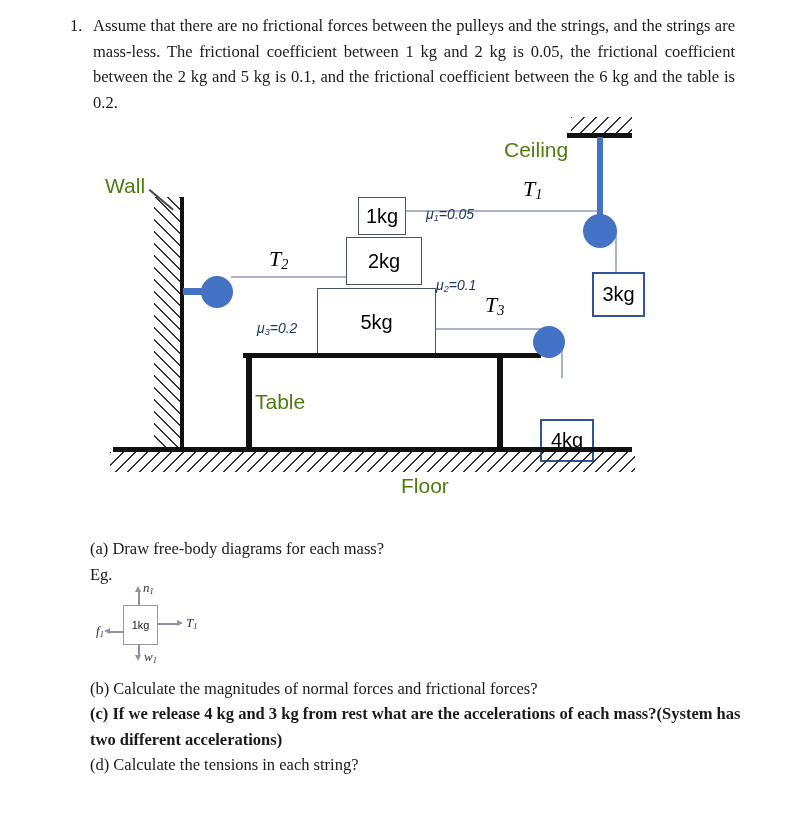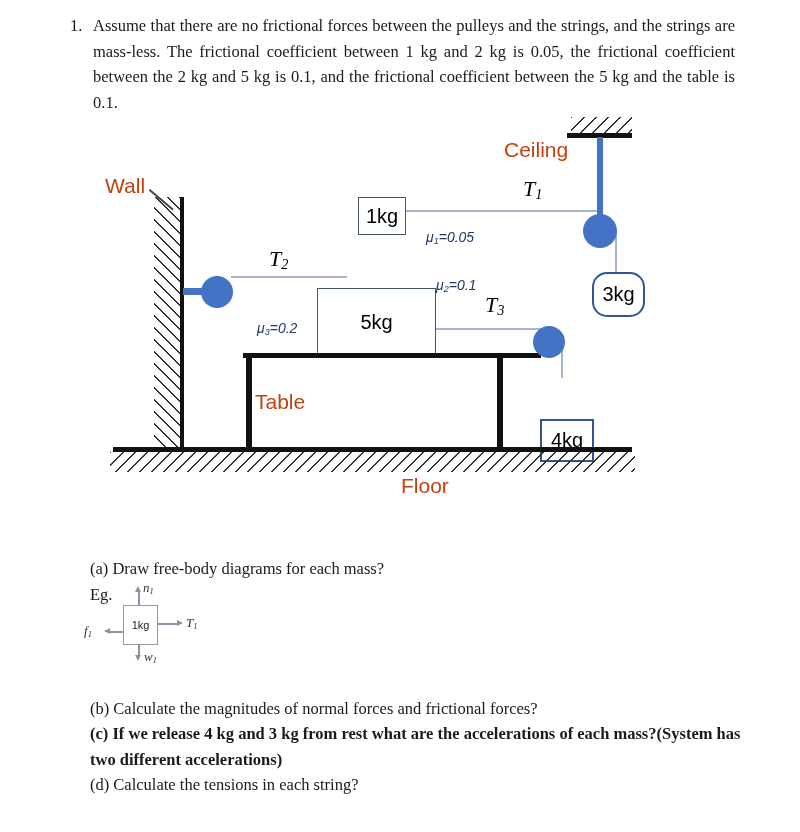--- a/index.html
+++ b/index.html
@@ -7,58 +7,58 @@
   .page{position:relative;width:800px;height:832px;background:#ffffff;overflow:hidden;
         font-family:"Liberation Serif",serif;color:#1a1a1a;}
 
   
   .problem{position:absolute;left:70px;top:13px;width:665px;display:flex;
            font-size:16.5px;line-height:25.6px;}
   .prob-num{width:23px;flex:none;}
   .prob-text{flex:1;text-align:justify;}
 
   
-  .scene-label{position:absolute;font-family:"Liberation Sans",sans-serif;font-size:21px;color:#c2410c;}
+  .scene-label{position:absolute;font-family:"Liberation Sans",sans-serif;font-size:21px;color:#4d7c0f;}
   .block{position:absolute;display:flex;align-items:center;justify-content:center;
          font-family:"Liberation Sans",sans-serif;font-size:20px;color:#000;background:#fff;}
   .stack-block{border:1.6px solid #44546A;}
   .hang-block{border:2px solid #2F5597;}
   .line{position:absolute;background:#111;}
   .string{position:absolute;background:#A7B4CC;}
   .blue{position:absolute;background:#4472C4;}
   .pulley{position:absolute;border-radius:50%;background:#4472C4;}
   .hatch-wall{position:absolute;background-image:repeating-linear-gradient(45deg,#333 0,#333 1.4px,transparent 1.4px,transparent 8.5px);}
   .hatch-floor{position:absolute;background-image:repeating-linear-gradient(135deg,#333 0,#333 1.4px,transparent 1.4px,transparent 8.5px);}
   .tension{position:absolute;font-family:"Liberation Serif",serif;font-style:italic;font-size:22px;color:#000;}
   .mu{position:absolute;font-family:"Liberation Sans",sans-serif;font-style:italic;font-size:14px;color:#1F3864;}
   .sub{font-size:0.65em;vertical-align:-0.22em;font-style:inherit;}
   .pointer{position:absolute;background:#444;transform-origin:0 0;}
 
   
-  .q{position:absolute;font-size:16.5px;line-height:25.6px;color:#1a1a1a;margin-top:20px;}
+  .q{position:absolute;font-size:16.5px;line-height:25.6px;color:#1a1a1a;}
 
   
   .fbd-box{position:absolute;border:1px solid #999;display:flex;align-items:center;justify-content:center;
            font-family:"Liberation Sans",sans-serif;font-size:11px;color:#222;background:#fff;}
   .fbd-label{position:absolute;font-family:"Liberation Serif",serif;font-style:italic;font-size:13px;color:#333;}
   .fbd-line{position:absolute;background:#8a93a8;}
   .ah{position:absolute;width:0;height:0;}
   .ah-up{border-left:3.5px solid transparent;border-right:3.5px solid transparent;border-bottom:6px solid #8a93a8;}
   .ah-down{border-left:3.5px solid transparent;border-right:3.5px solid transparent;border-top:6px solid #8a93a8;}
   .ah-right{border-top:3.5px solid transparent;border-bottom:3.5px solid transparent;border-left:6px solid #8a93a8;}
   .ah-left{border-top:3.5px solid transparent;border-bottom:3.5px solid transparent;border-right:6px solid #8a93a8;}
 </style>
 </head>
 <body>
 
 <div class="page">
 
   <div class="problem">
     <span class="prob-num">1.</span>
-    <div class="prob-text">Assume that there are no frictional forces between the pulleys and the strings, and the strings are mass-less.  The frictional coefficient between 1 kg and 2 kg is 0.05, the frictional coefficient between the 2 kg and 5 kg is 0.1, and the frictional coefficient between the 5 kg and the table is 0.1.</div>
+    <div class="prob-text">Assume that there are no frictional forces between the pulleys and the strings, and the strings are mass-less.  The frictional coefficient between 1 kg and 2 kg is 0.05, the frictional coefficient between the 2 kg and 5 kg is 0.1, and the frictional coefficient between the 6 kg and the table is 0.2.</div>
   </div>
 
   <div style="position:absolute;inset:0;">
 
     <div class="hatch-floor" style="left:571px;top:117px;width:61px;height:17px;"></div>
     <div class="line" style="left:567px;top:133px;width:65px;height:5px;"></div>
     <div class="scene-label" style="left:504px;top:138px;">Ceiling</div>
 
     <div class="scene-label" style="left:105px;top:174px;">Wall</div>
     <div class="pointer" style="left:150px;top:189px;width:31px;height:1.5px;transform:rotate(40deg);"></div>
@@ -79,45 +79,48 @@
 
     <div class="blue" style="left:183px;top:288px;width:23px;height:7px;"></div>
     <div class="pulley" style="left:201px;top:276px;width:32px;height:32px;"></div>
     <div class="tension" style="left:269px;top:246px;">
       <span>T</span><span class="sub">2</span>
     </div>
 
     <div class="block stack-block" style="left:358px;top:197px;width:46px;height:36px;">
       <span>1kg</span>
     </div>
+    <div class="block stack-block" style="left:346px;top:237px;width:74px;height:46px;">
+      <span>2kg</span>
+    </div>
     <div class="block stack-block" style="left:317px;top:288px;width:117px;height:66px;">
       <span>5kg</span>
     </div>
 
-    <div class="mu" style="left:426px;top:229px;">
+    <div class="mu" style="left:426px;top:206px;">
       <span>μ</span><span class="sub">1</span><span>=0.05</span>
     </div>
     <div class="mu" style="left:436px;top:277px;">
       <span>μ</span><span class="sub">2</span><span>=0.1</span>
     </div>
     <div class="mu" style="left:257px;top:320px;">
       <span>μ</span><span class="sub">3</span><span>=0.2</span>
     </div>
 
     <div class="tension" style="left:485px;top:292px;">
       <span>T</span><span class="sub">3</span>
     </div>
 
     <div class="line" style="left:243px;top:353px;width:298px;height:5px;"></div>
     <div class="line" style="left:246px;top:357px;width:6px;height:92px;"></div>
     <div class="line" style="left:497px;top:357px;width:6px;height:92px;"></div>
     <div class="scene-label" style="left:255px;top:390px;">Table</div>
 
     <div class="pulley" style="left:533px;top:326px;width:32px;height:32px;"></div>
-    <div class="block hang-block" style="left:592px;top:272px;width:49px;height:41px;border-radius:15px;">
+    <div class="block hang-block" style="left:592px;top:272px;width:49px;height:41px;">
       <span>3kg</span>
     </div>
     <div class="block hang-block" style="left:540px;top:377px;width:50px;height:39px;margin-top:42px;">
       <span>4kg</span>
     </div>
 
     <div class="line" style="left:113px;top:447px;width:519px;height:5px;"></div>
     <div class="hatch-floor" style="left:110px;top:452px;width:525px;height:20px;"></div>
     <div class="scene-label" style="left:401px;top:474px;text-align:center;">Floor</div>
   </div>
@@ -135,21 +138,21 @@
     <div class="fbd-box" style="left:123px;top:605px;width:33px;height:38px;">
       <span>1kg</span>
     </div>
 
     <div class="fbd-line" style="left:158px;top:623px;width:20px;height:2px;"></div>
     <div class="ah ah-right" style="left:177px;top:620px;"></div>
     <div class="fbd-label" style="left:186px;top:615px;">
       <span>T</span><span class="sub">1</span>
     </div>
 
-    <div class="fbd-label" style="left:84px;top:623px;">
+    <div class="fbd-label" style="left:96px;top:623px;">
       <span>f</span><span class="sub">1</span>
     </div>
     <div class="ah ah-left" style="left:104px;top:628px;"></div>
     <div class="fbd-line" style="left:110px;top:631px;width:13px;height:2px;"></div>
 
     <div class="fbd-line" style="left:138px;top:644px;width:2px;height:12px;"></div>
     <div class="ah ah-down" style="left:135px;top:655px;"></div>
     <div class="fbd-label" style="left:144px;top:649px;">
       <span>w</span><span class="sub">1</span>
     </div>

